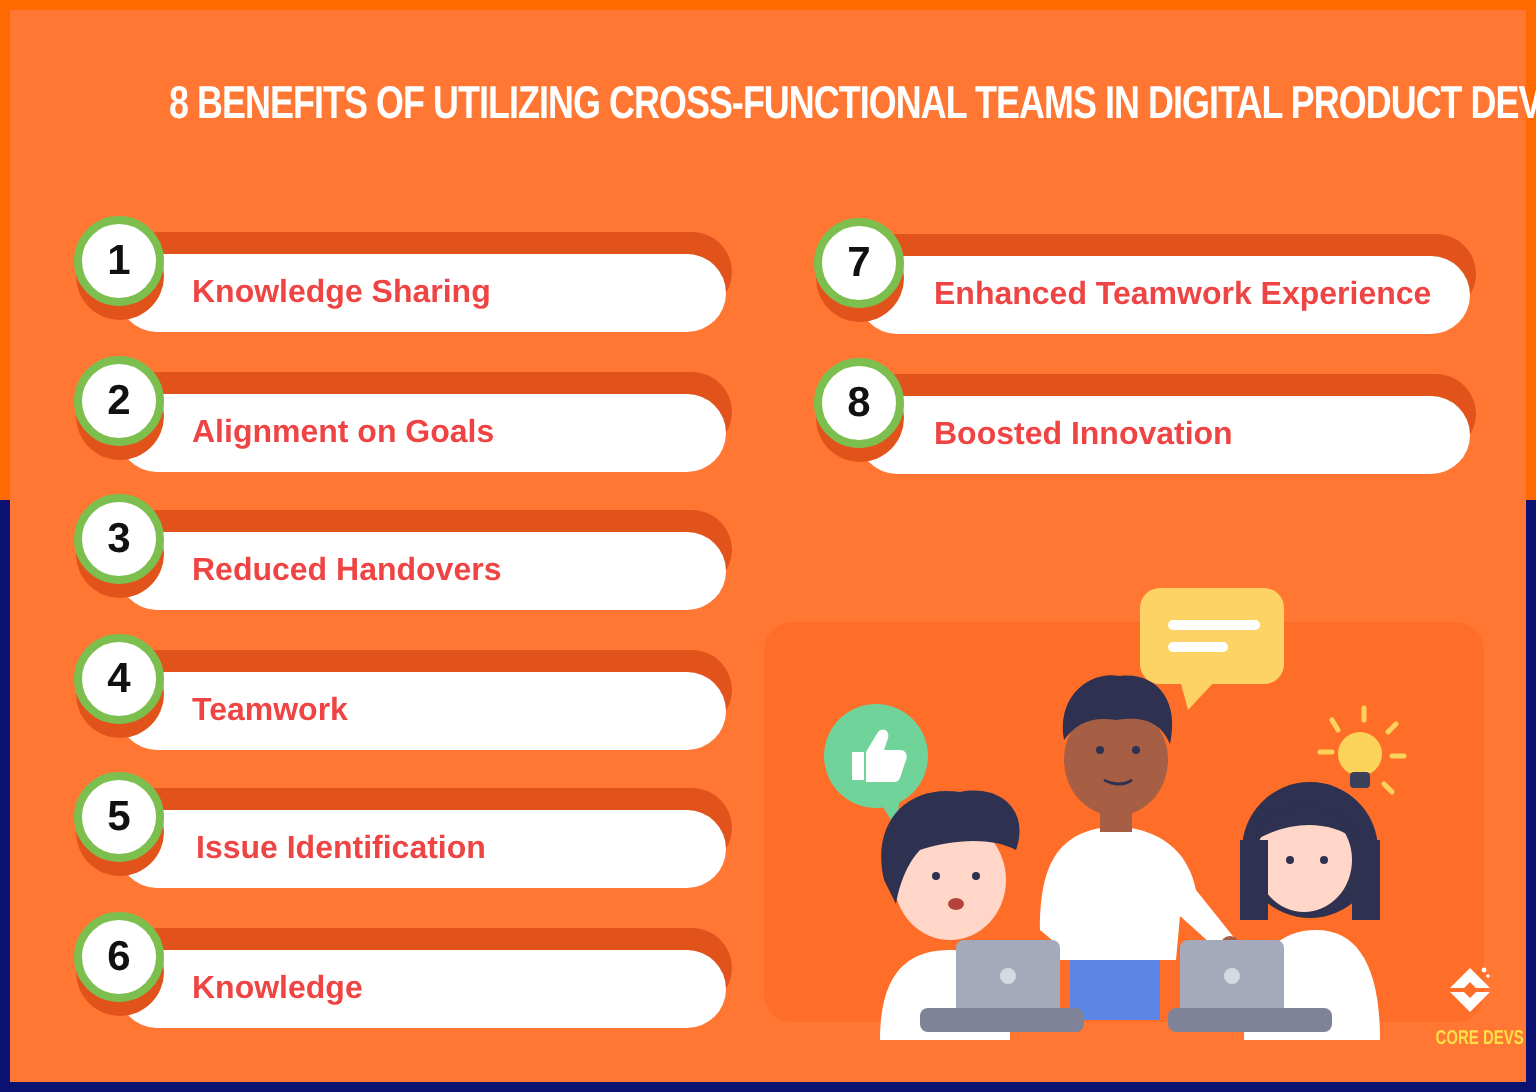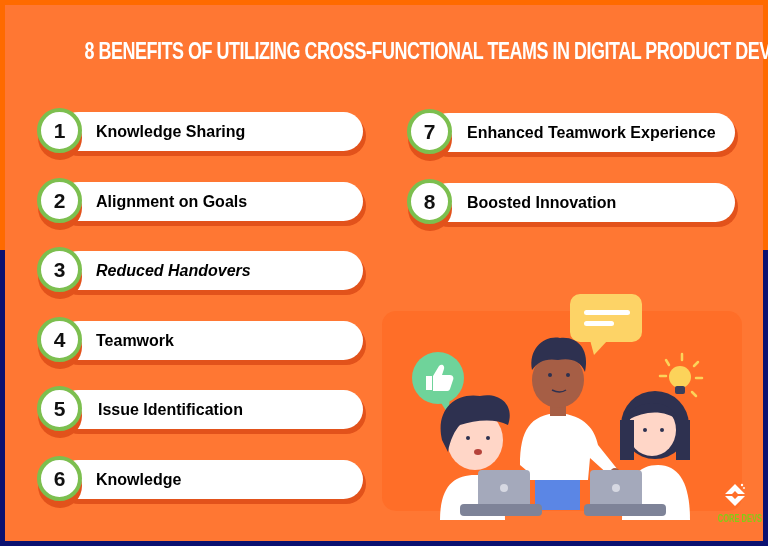--- a/index.html
+++ b/index.html
@@ -6,28 +6,28 @@
   html, body { width:768px; height:546px; overflow:hidden; background:#0b1170; }
   body { position:relative; font-family:"Liberation Sans", "DejaVu Sans", sans-serif; }
   .frame-top { position:absolute; left:0; top:0; width:768px; height:250px; background:#ff6a00; }
   .frame-bottom { position:absolute; left:0; top:250px; width:768px; height:296px; background:#0b1170; }
   .panel { position:absolute; left:5px; top:5px; width:758px; height:536px; background:#ff7733; }
   .title { position:absolute; left:0; top:38px; width:768px; text-align:center; color:#fff;
     font-family:"Liberation Sans", sans-serif; font-weight:bold; font-size:23px; letter-spacing:-0.6px;
     transform:scaleX(0.78); transform-origin:center; white-space:nowrap; }
   .item { position:absolute; height:44px; }
   .pill-shadow { position:absolute; left:22px; top:5px; height:40px; border-radius:20px; background:#e2521b; }
-  .pill { position:absolute; left:22px; top:1px; height:39px; border-radius:20px; background:#fff;
-    display:flex; align-items:center; padding-left:37px; font-weight:bold; font-size:16px; color:#000000; }
+  .pill { position:absolute; left:22px; top:16px; height:39px; border-radius:20px; background:#fff;
+    display:flex; align-items:center; padding-left:37px; font-weight:bold; font-size:16px; color:#ef4444; }
   .num-shadow { position:absolute; left:1px; top:5px; width:44px; height:44px; border-radius:50%; background:#e2521b; }
   .num { position:absolute; left:0; top:-3px; width:45px; height:45px; border-radius:50%; background:#fff;
     border:4px solid #7cbf4f; display:flex; align-items:center; justify-content:center;
     font-weight:bold; font-size:21px; color:#111; }
   .illus-bg { position:absolute; left:382px; top:311px; width:360px; height:200px; border-radius:14px; background:#ff6e28; }
-  .logo { position:absolute; left:712px; top:482px; width:46px; text-align:center; color:#84cc16; }
+  .logo { position:absolute; left:712px; top:482px; width:46px; text-align:center; color:#fde047; }
   .logo-text { font-size:10px; font-weight:bold; transform:scaleX(0.75); white-space:nowrap; display:block; margin-top:1px; }
 </style>
 </head>
 <body>
 
 <div class="frame-top"></div>
 <div class="frame-bottom"></div>
 <div class="panel"></div>
 
 <div class="title">8 BENEFITS OF UTILIZING CROSS-FUNCTIONAL TEAMS IN DIGITAL PRODUCT DEVELOPMENT</div>
@@ -39,21 +39,21 @@
   <div class="num">1</div>
 </div>
 <div class="item" style="left:37px;top:181px;width:330px;">
   <div class="pill-shadow" style="width:307px;"></div>
   <div class="pill" style="width:304px;text-align:right;">Alignment on Goals</div>
   <div class="num-shadow"></div>
   <div class="num">2</div>
 </div>
 <div class="item" style="left:37px;top:250px;width:330px;">
   <div class="pill-shadow" style="width:307px;"></div>
-  <div class="pill" style="width:304px;font-style:italic;">Reduced Handovers</div>
+  <div class="pill" style="width:304px;">Reduced Handovers</div>
   <div class="num-shadow"></div>
   <div class="num">3</div>
 </div>
 <div class="item" style="left:37px;top:320px;width:330px;">
   <div class="pill-shadow" style="width:307px;"></div>
   <div class="pill" style="width:304px;">Teamwork</div>
   <div class="num-shadow"></div>
   <div class="num">4</div>
 </div>
 <div class="item" style="left:37px;top:389px;width:330px;">

